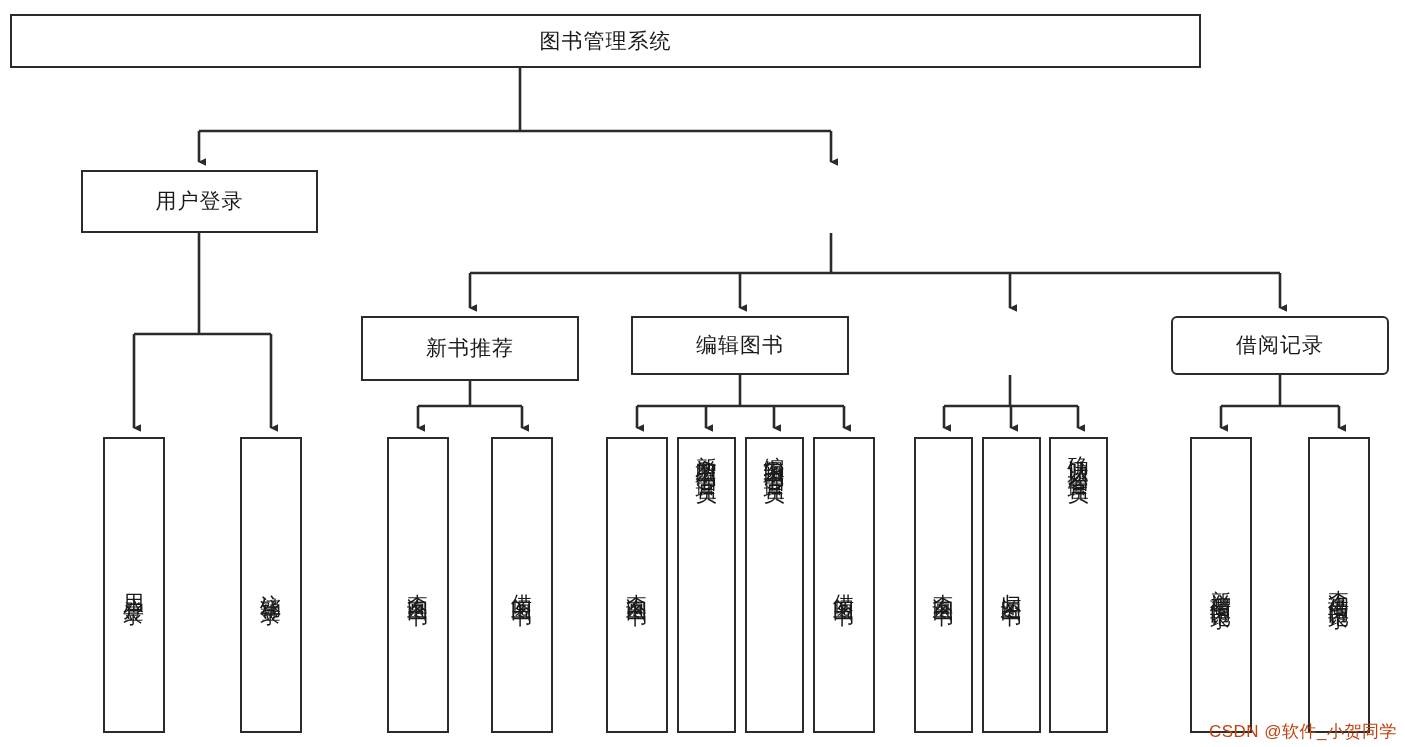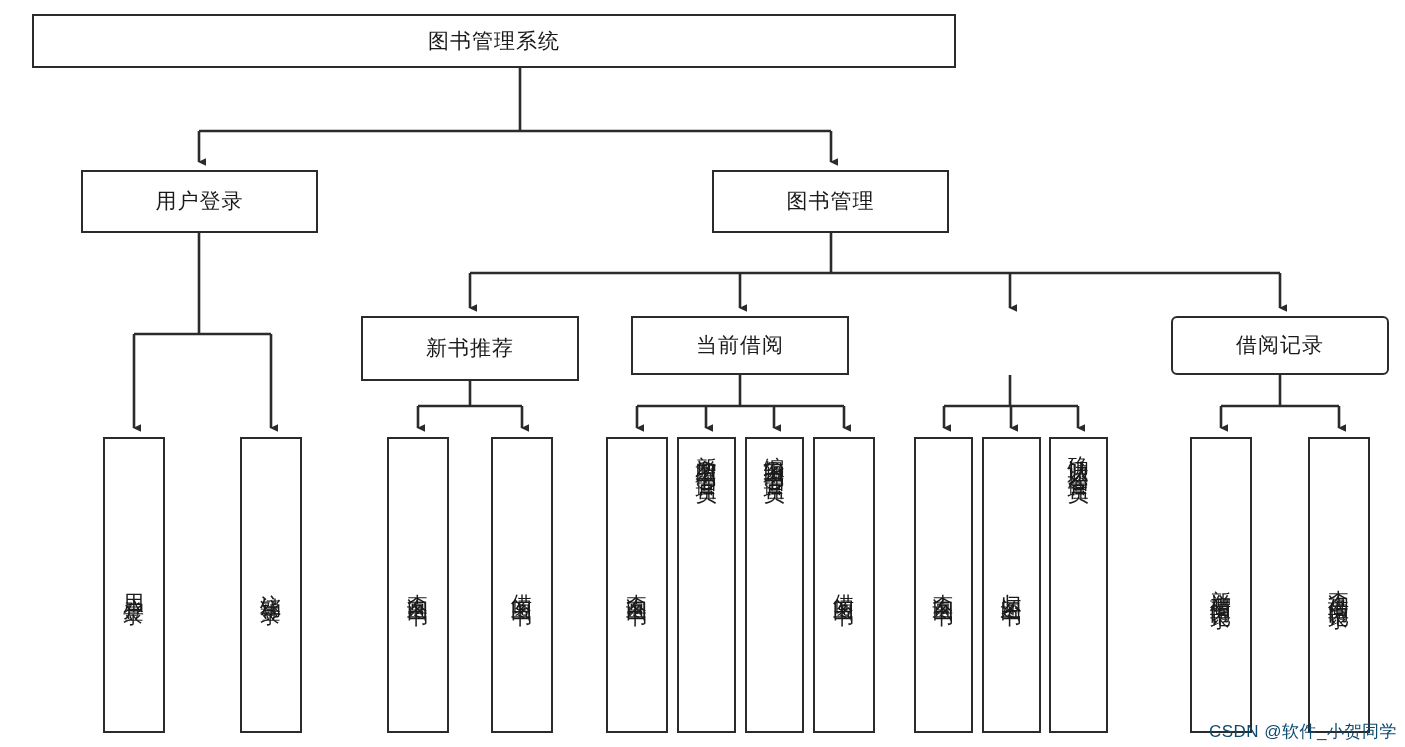--- a/index.html
+++ b/index.html
@@ -56,21 +56,21 @@
     white-space: nowrap;
   }
   .node.vertical.center-v {
     align-items: center;
   }
   .watermark {
     position: absolute;
     right: 8px;
     bottom: 4px;
     font-size: 17px;
-    color: #0c4a6e;
+    color: #c2410c;
     letter-spacing: 0.5px;
     z-index: 5;
     white-space: nowrap;
   }
 </style>
 </head>
 <body>
 
 <div id="canvas">
 
@@ -119,36 +119,33 @@
       <path d="M1011,406 L1011,428" marker-end="url(#arrow)"></path>
       <path d="M1078,406 L1078,428" marker-end="url(#arrow)"></path>
 
       <path d="M1280,375 L1280,406"></path>
       <path d="M1221,406 L1339,406"></path>
       <path d="M1221,406 L1221,428" marker-end="url(#arrow)"></path>
       <path d="M1339,406 L1339,428" marker-end="url(#arrow)"></path>
     </g>
   </svg>
 
-  <div class="node" style="left:32px; top:14px; width:924px; height:54px;">
+  <div class="node" style="left:10px; top:14px; width:1191px; height:54px;">
     <span class="label">图书管理系统</span>
   </div>
 
   <div class="node" style="left:81px; top:170px; width:237px; height:63px;">
     <span class="label">用户登录</span>
   </div>
-  <div class="node" style="left:712px; top:170px; width:237px; height:63px;">
-    <span class="label">图书管理</span>
-  </div>
 
   <div class="node" style="left:361px; top:316px; width:218px; height:65px;">
     <span class="label">新书推荐</span>
   </div>
   <div class="node" style="left:631px; top:316px; width:218px; height:59px;">
-    <span class="label">当前借阅</span>
+    <span class="label">编辑图书</span>
   </div>
   <div class="node" style="left:1171px; top:316px; width:218px; height:59px;border-radius:6px;">
     <span class="label">借阅记录</span>
   </div>
 
   <div class="node vertical center-v" style="left:103px; top:437px; width:62px; height:296px;">
     <span class="label">用户登录</span>
   </div>
   <div class="node vertical center-v" style="left:240px; top:437px; width:62px; height:296px;">
     <span class="label">注销登录</span>

